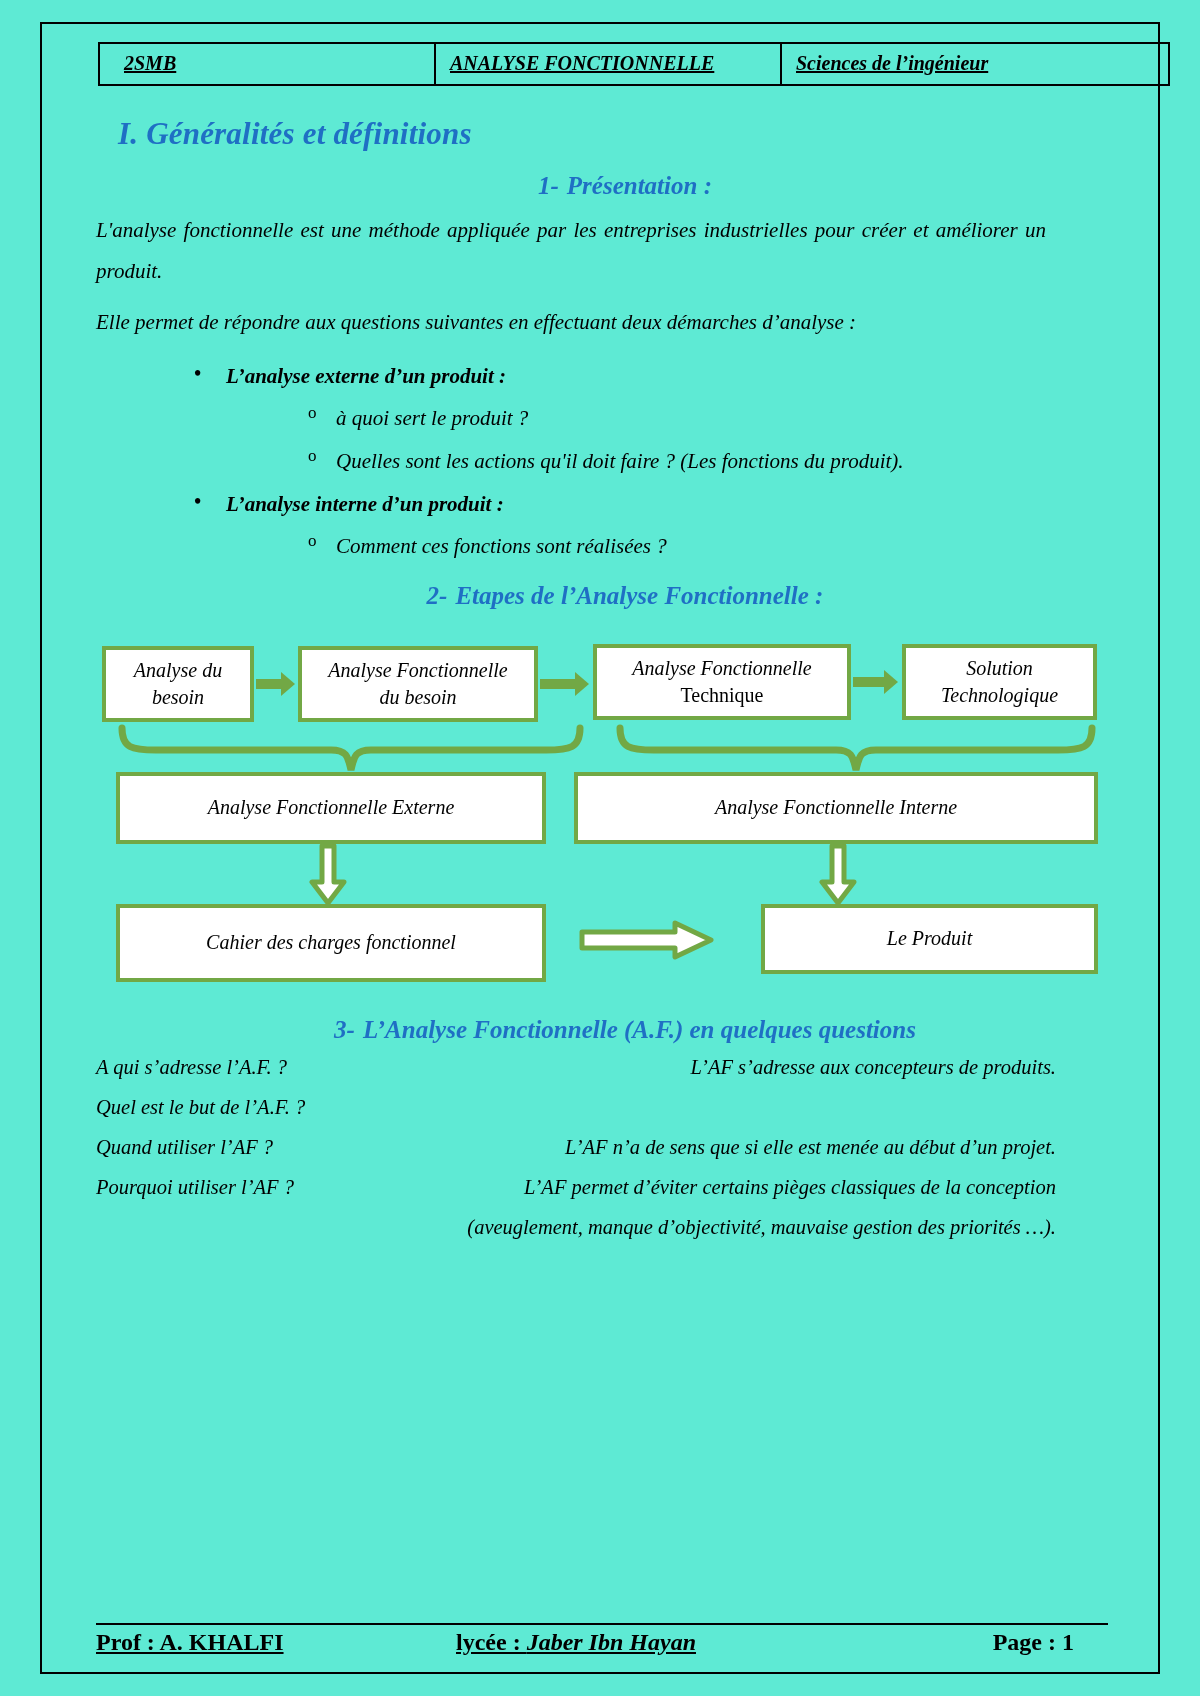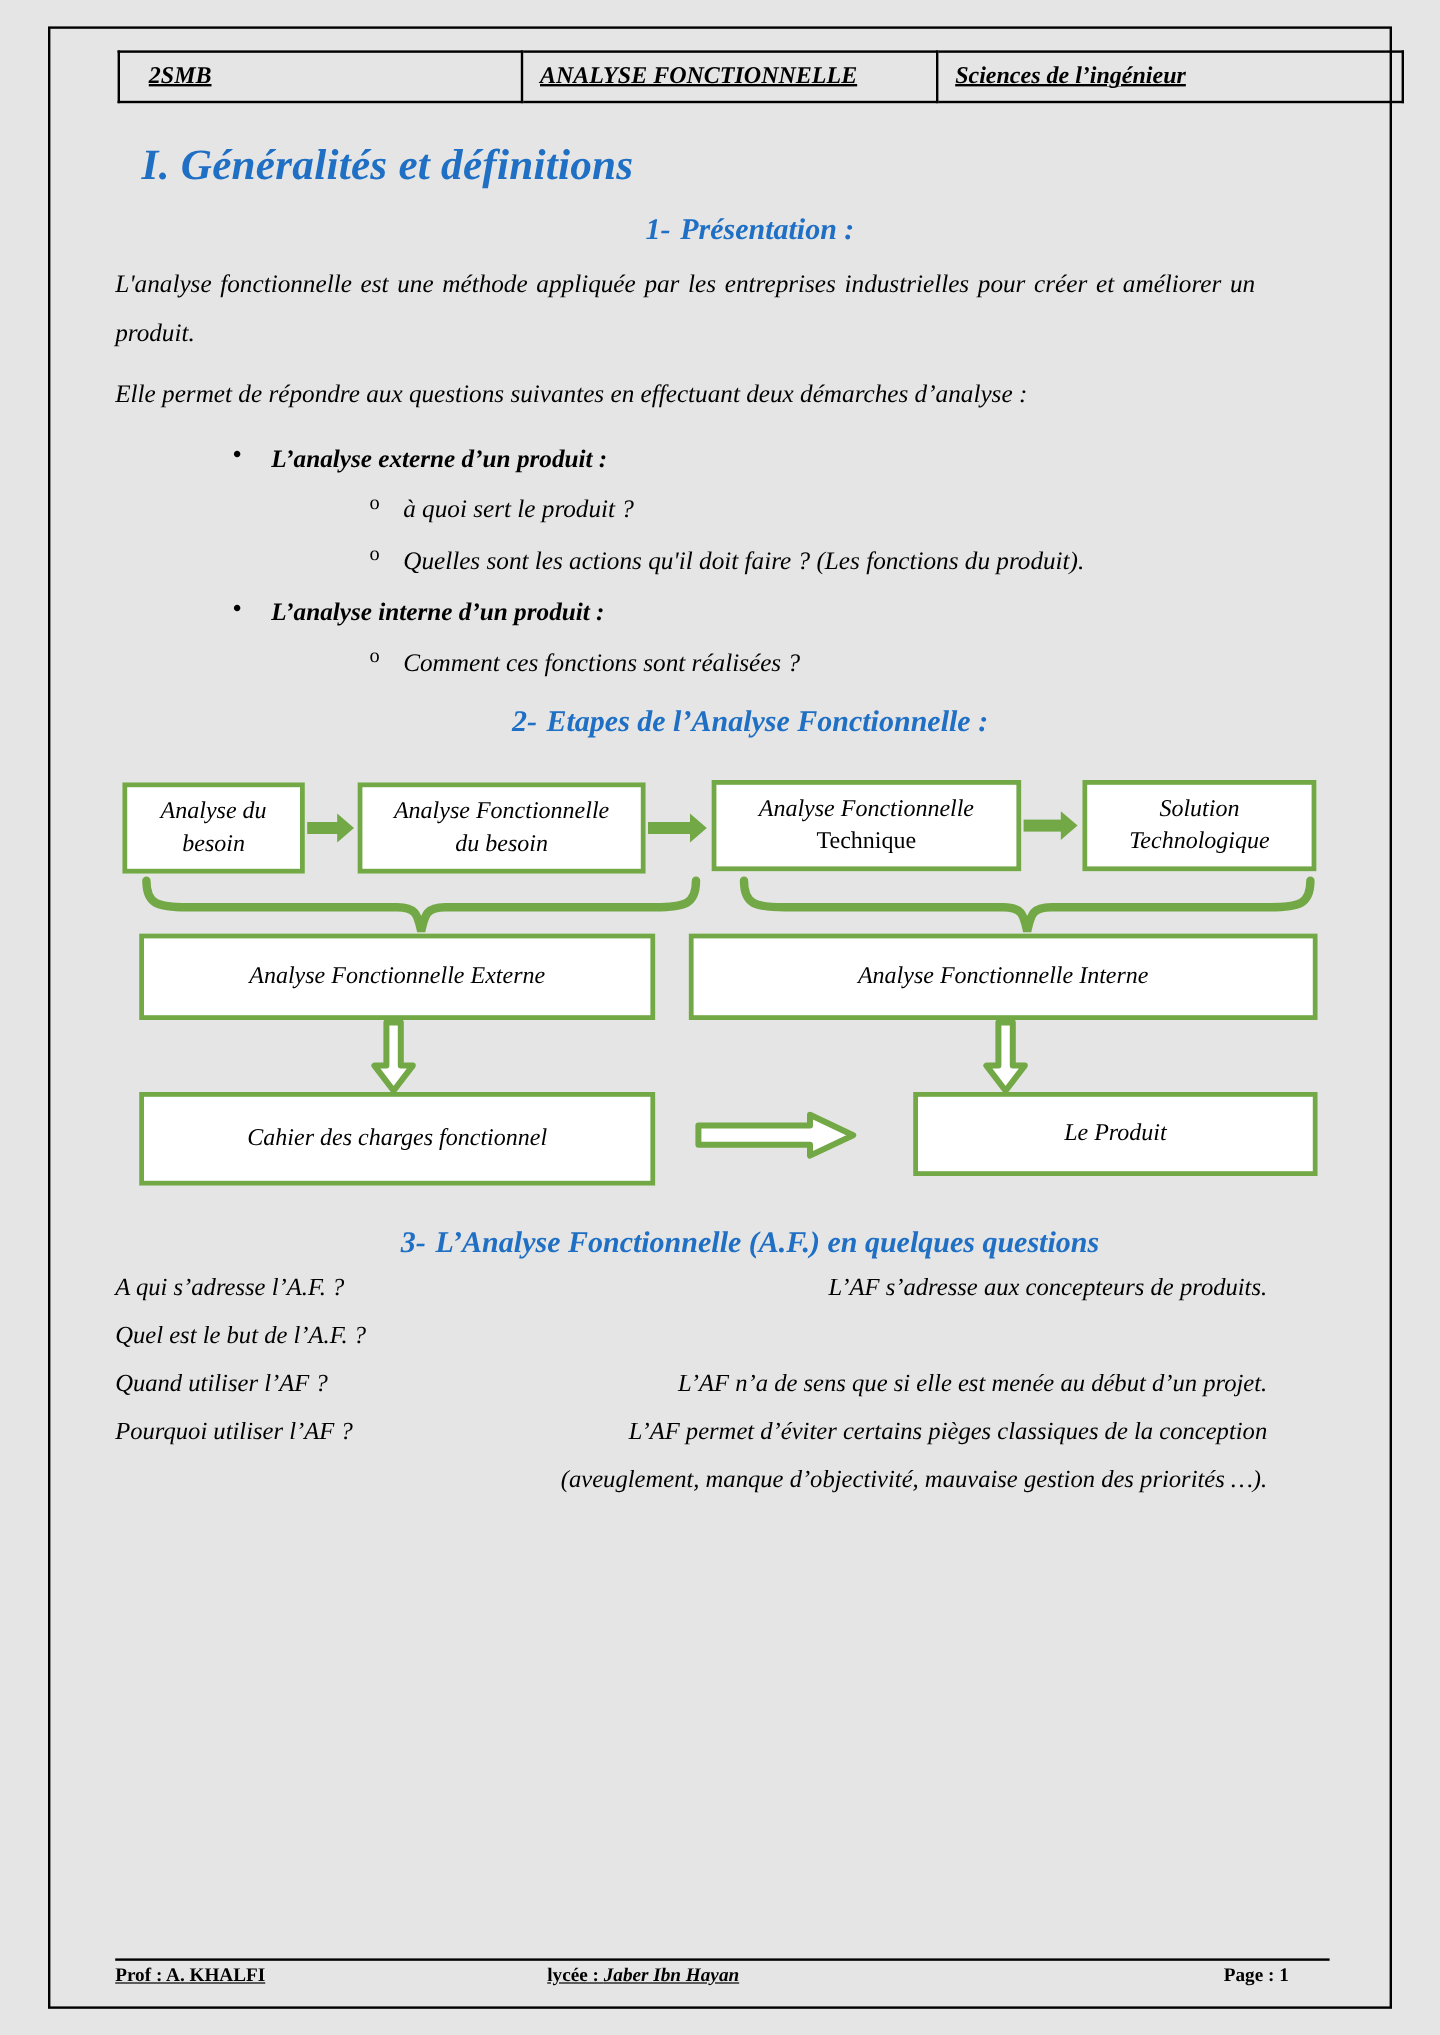--- a/index.html
+++ b/index.html
@@ -7,21 +7,21 @@
     padding: 0;
     background: #ffffff;
   }
   body {
     font-family: "Liberation Serif", "DejaVu Serif", serif;
   }
   .page {
     position: relative;
     width: 1200px;
     height: 1696px;
-    background: #e5e5e5;
+    background: #5eead4;
     box-sizing: border-box;
     overflow: hidden;
   }
   .page-border {
     position: absolute;
     left: 40px;
     top: 22px;
     width: 1120px;
     height: 1652px;
     border: 2px solid #000;
@@ -55,21 +55,21 @@
     color: #000;
     white-space: nowrap;
   }
   .hdr-c1 { width: 310px; padding-left: 24px !important; }
   .hdr-c2 { width: 330px; padding-left: 14px !important; }
   .hdr-c3 { width: 372px; padding-left: 14px !important; }
 
   
   .h1 {
     color: #1F6FC4;
-    font-size: 36px;
+    font-size: 31px;
     font-weight: bold;
     font-style: italic;
     margin: 30px 0 0 22px;
     letter-spacing: 0.2px;
   }
   .h2 {
     color: #1F6FC4;
     font-size: 25px;
     font-weight: bold;
     font-style: italic;
@@ -198,21 +198,21 @@
   
   .footer {
     position: absolute;
     left: 96px;
     bottom: 40px;
     width: 1012px;
     border-top: 2px solid #000;
     padding-top: 4px;
     display: flex;
     align-items: flex-start;
-    font-size: 16px;
+    font-size: 24px;
     font-weight: bold;
     color: #000;
   }
   .footer .f1 { width: 360px; text-decoration: underline; }
   .footer .f2 { width: 450px; text-decoration: underline; font-style: italic; }
   .footer .f2 .plain { font-style: normal; }
   .footer .f3 { flex: 1; text-align: right; padding-right: 34px; }
 </style>
 </head>
 <body>

